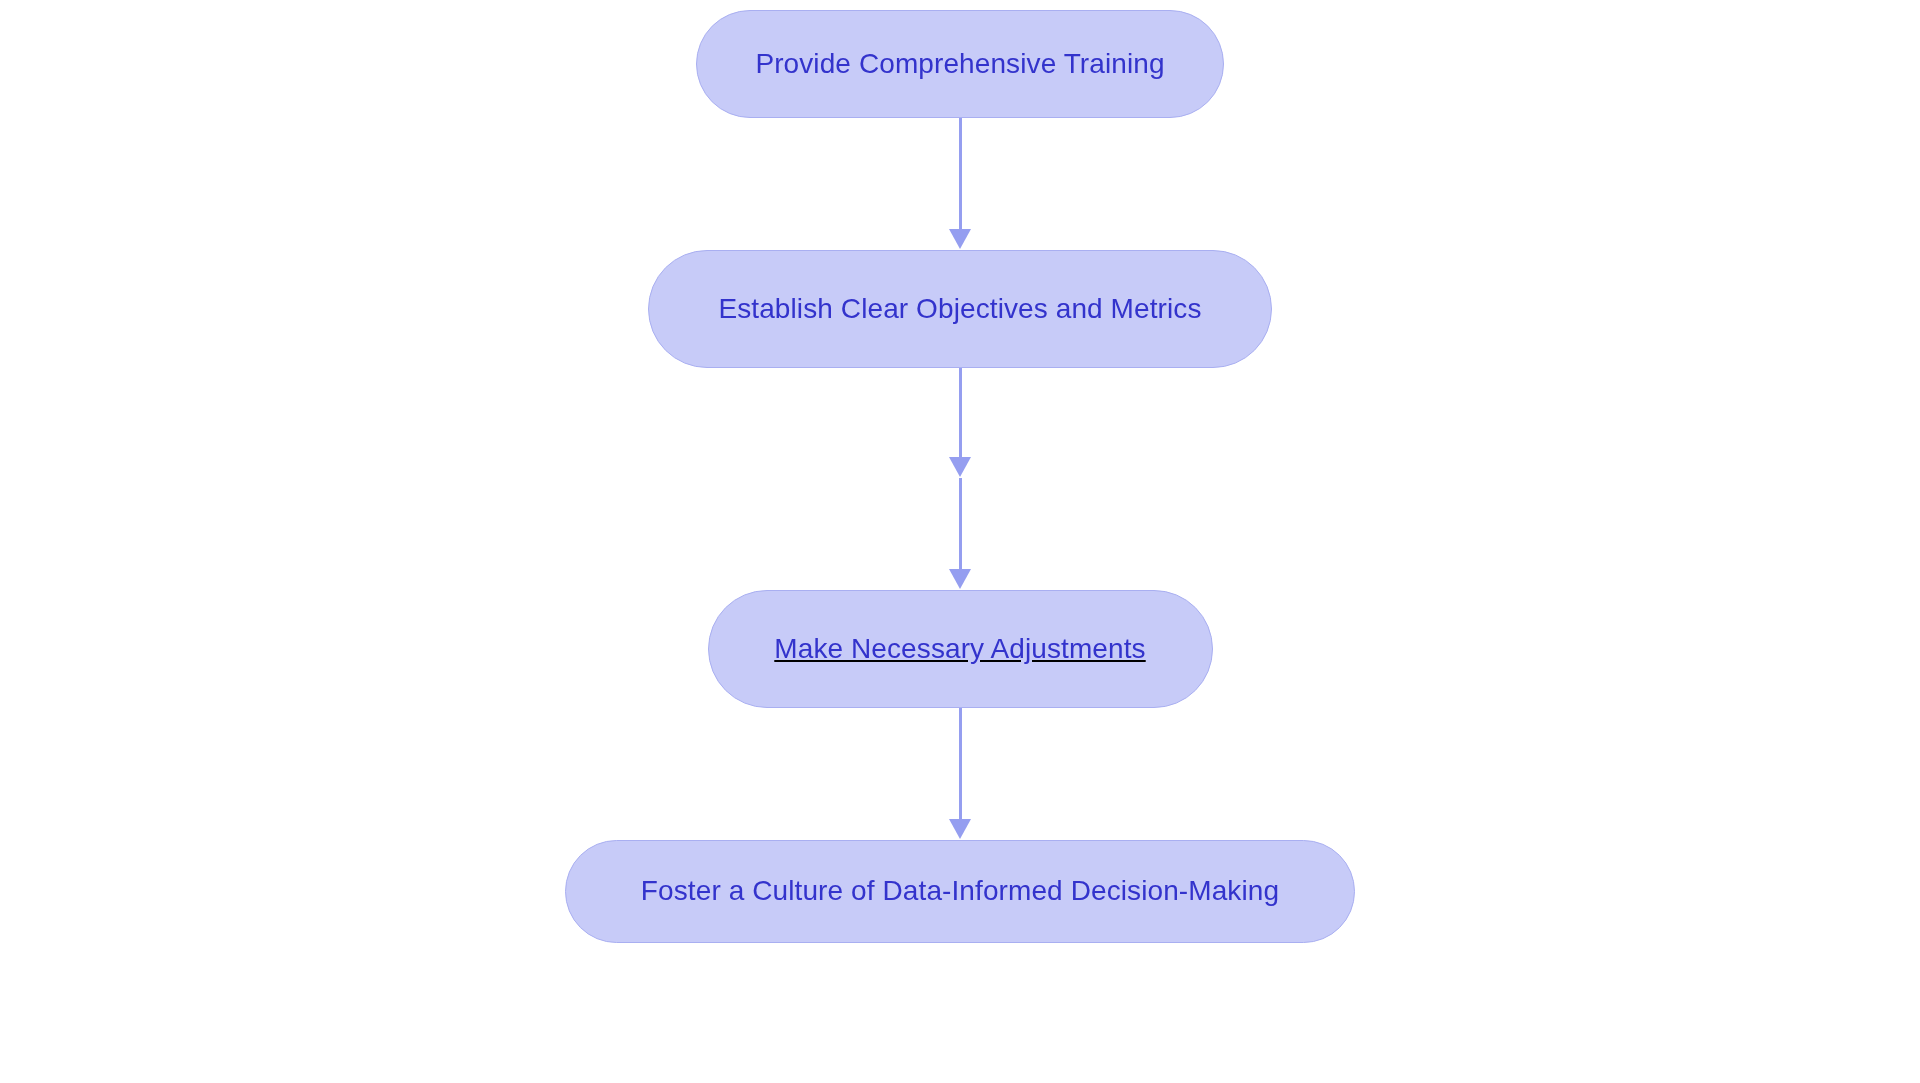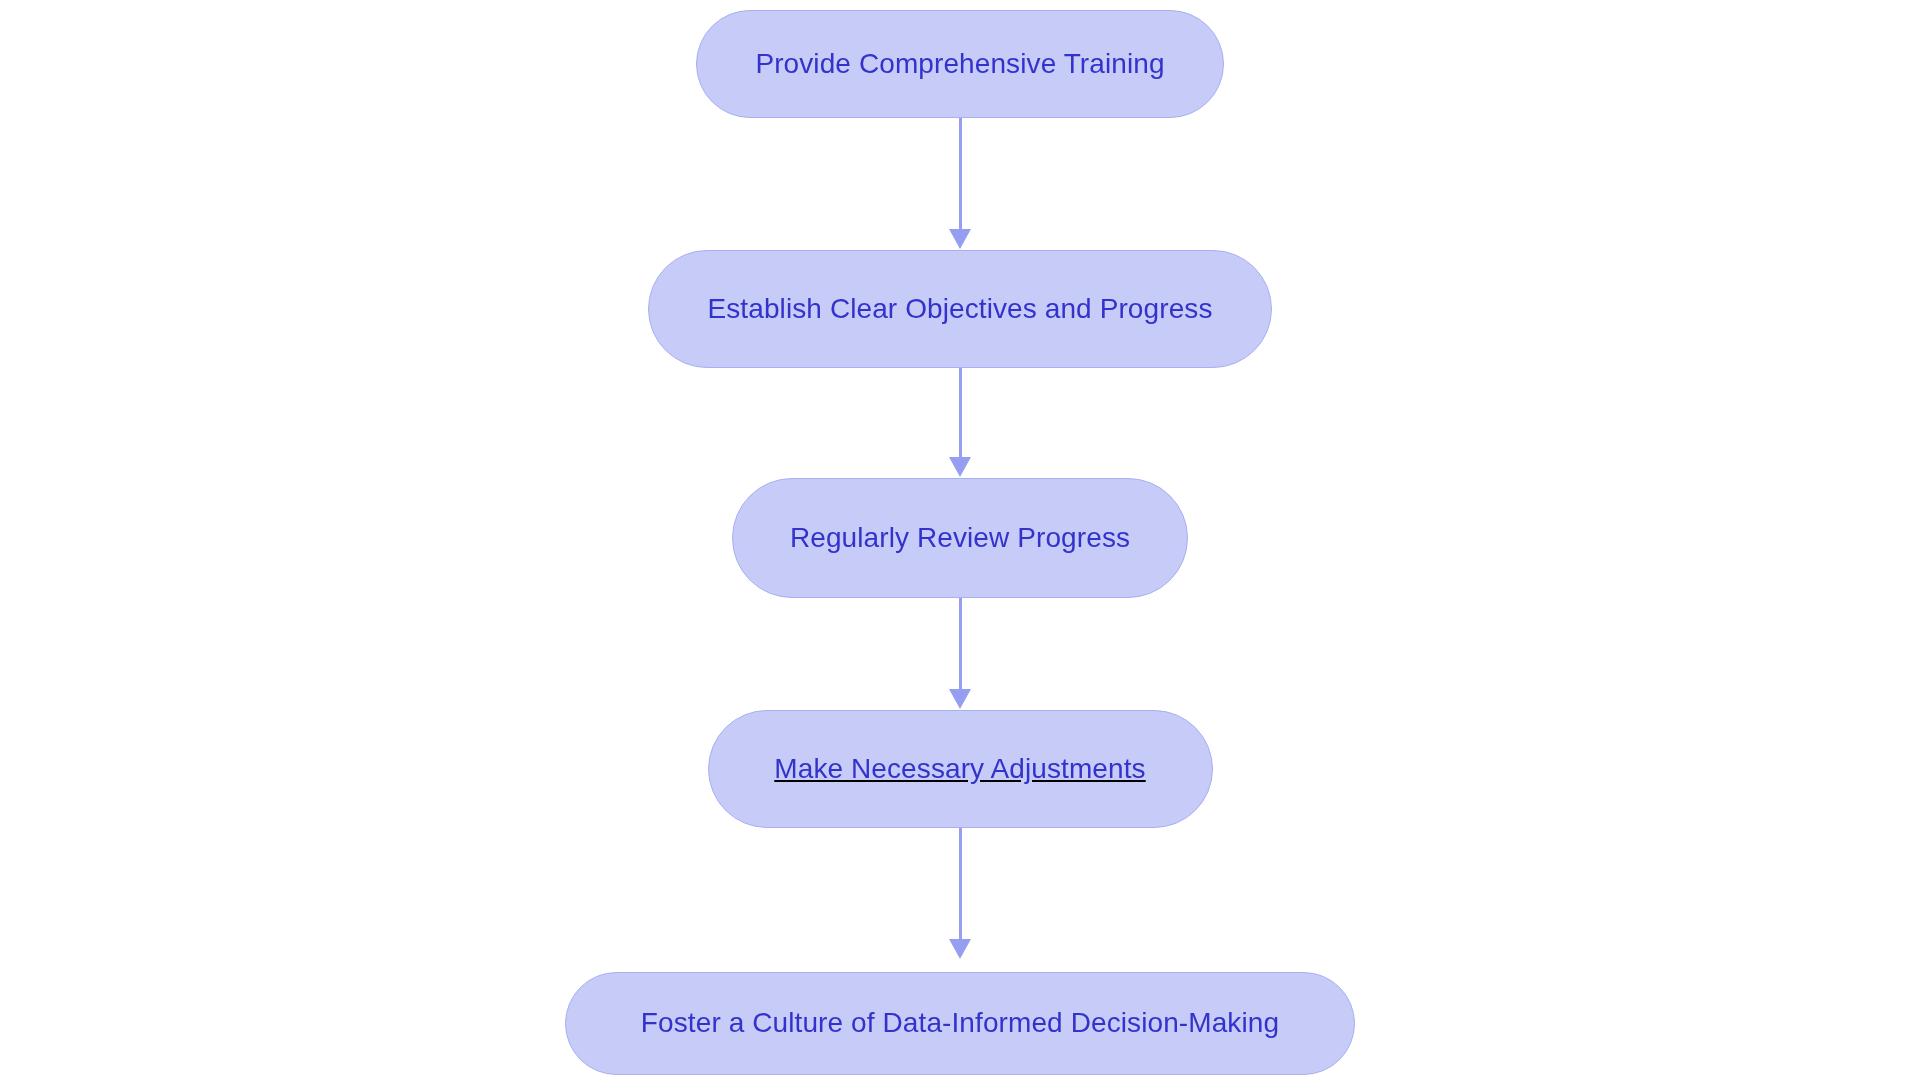--- a/index.html
+++ b/index.html
@@ -54,21 +54,21 @@
     letter-spacing: 0.1px;
     padding: 0 46px;
     white-space: nowrap;
   }
 
   
   .node-0 { width: 528px; height: 108px; margin-top: 10px; }
   .node-1 { width: 624px; height: 118px; }
   .node-2 { width: 456px; height: 120px; }
   .node-3 { width: 505px; height: 118px; text-decoration: underline; }
-  .node-4 { width: 790px; height: 103px; margin-top: 12px; }
+  .node-4 { width: 790px; height: 103px; }
 
   
   .connector {
     display: flex;
     flex-direction: column;
     align-items: center;
     justify-content: flex-start;
   }
   .connector-line {
     width: 3px;
@@ -102,31 +102,28 @@
     <div class="node node-0">
       <span class="node-label">Provide Comprehensive Training</span>
     </div>
 
     <div class="connector connector-0">
       <div class="connector-line"></div>
       <div class="connector-head"></div>
     </div>
 
     <div class="node node-1">
-      <span class="node-label">Establish Clear Objectives and Progress</span>
+      <span class="node-label">Establish Clear Objectives and Metrics</span>
     </div>
 
     <div class="connector connector-1">
       <div class="connector-line"></div>
       <div class="connector-head"></div>
     </div>
 
-    <div class="node node-2">
-      <span class="node-label">Regularly Review Progress</span>
-    </div>
 
     <div class="connector connector-2">
       <div class="connector-line"></div>
       <div class="connector-head"></div>
     </div>
 
     <div class="node node-3">
       <span class="node-label">Make Necessary Adjustments</span>
     </div>
 

